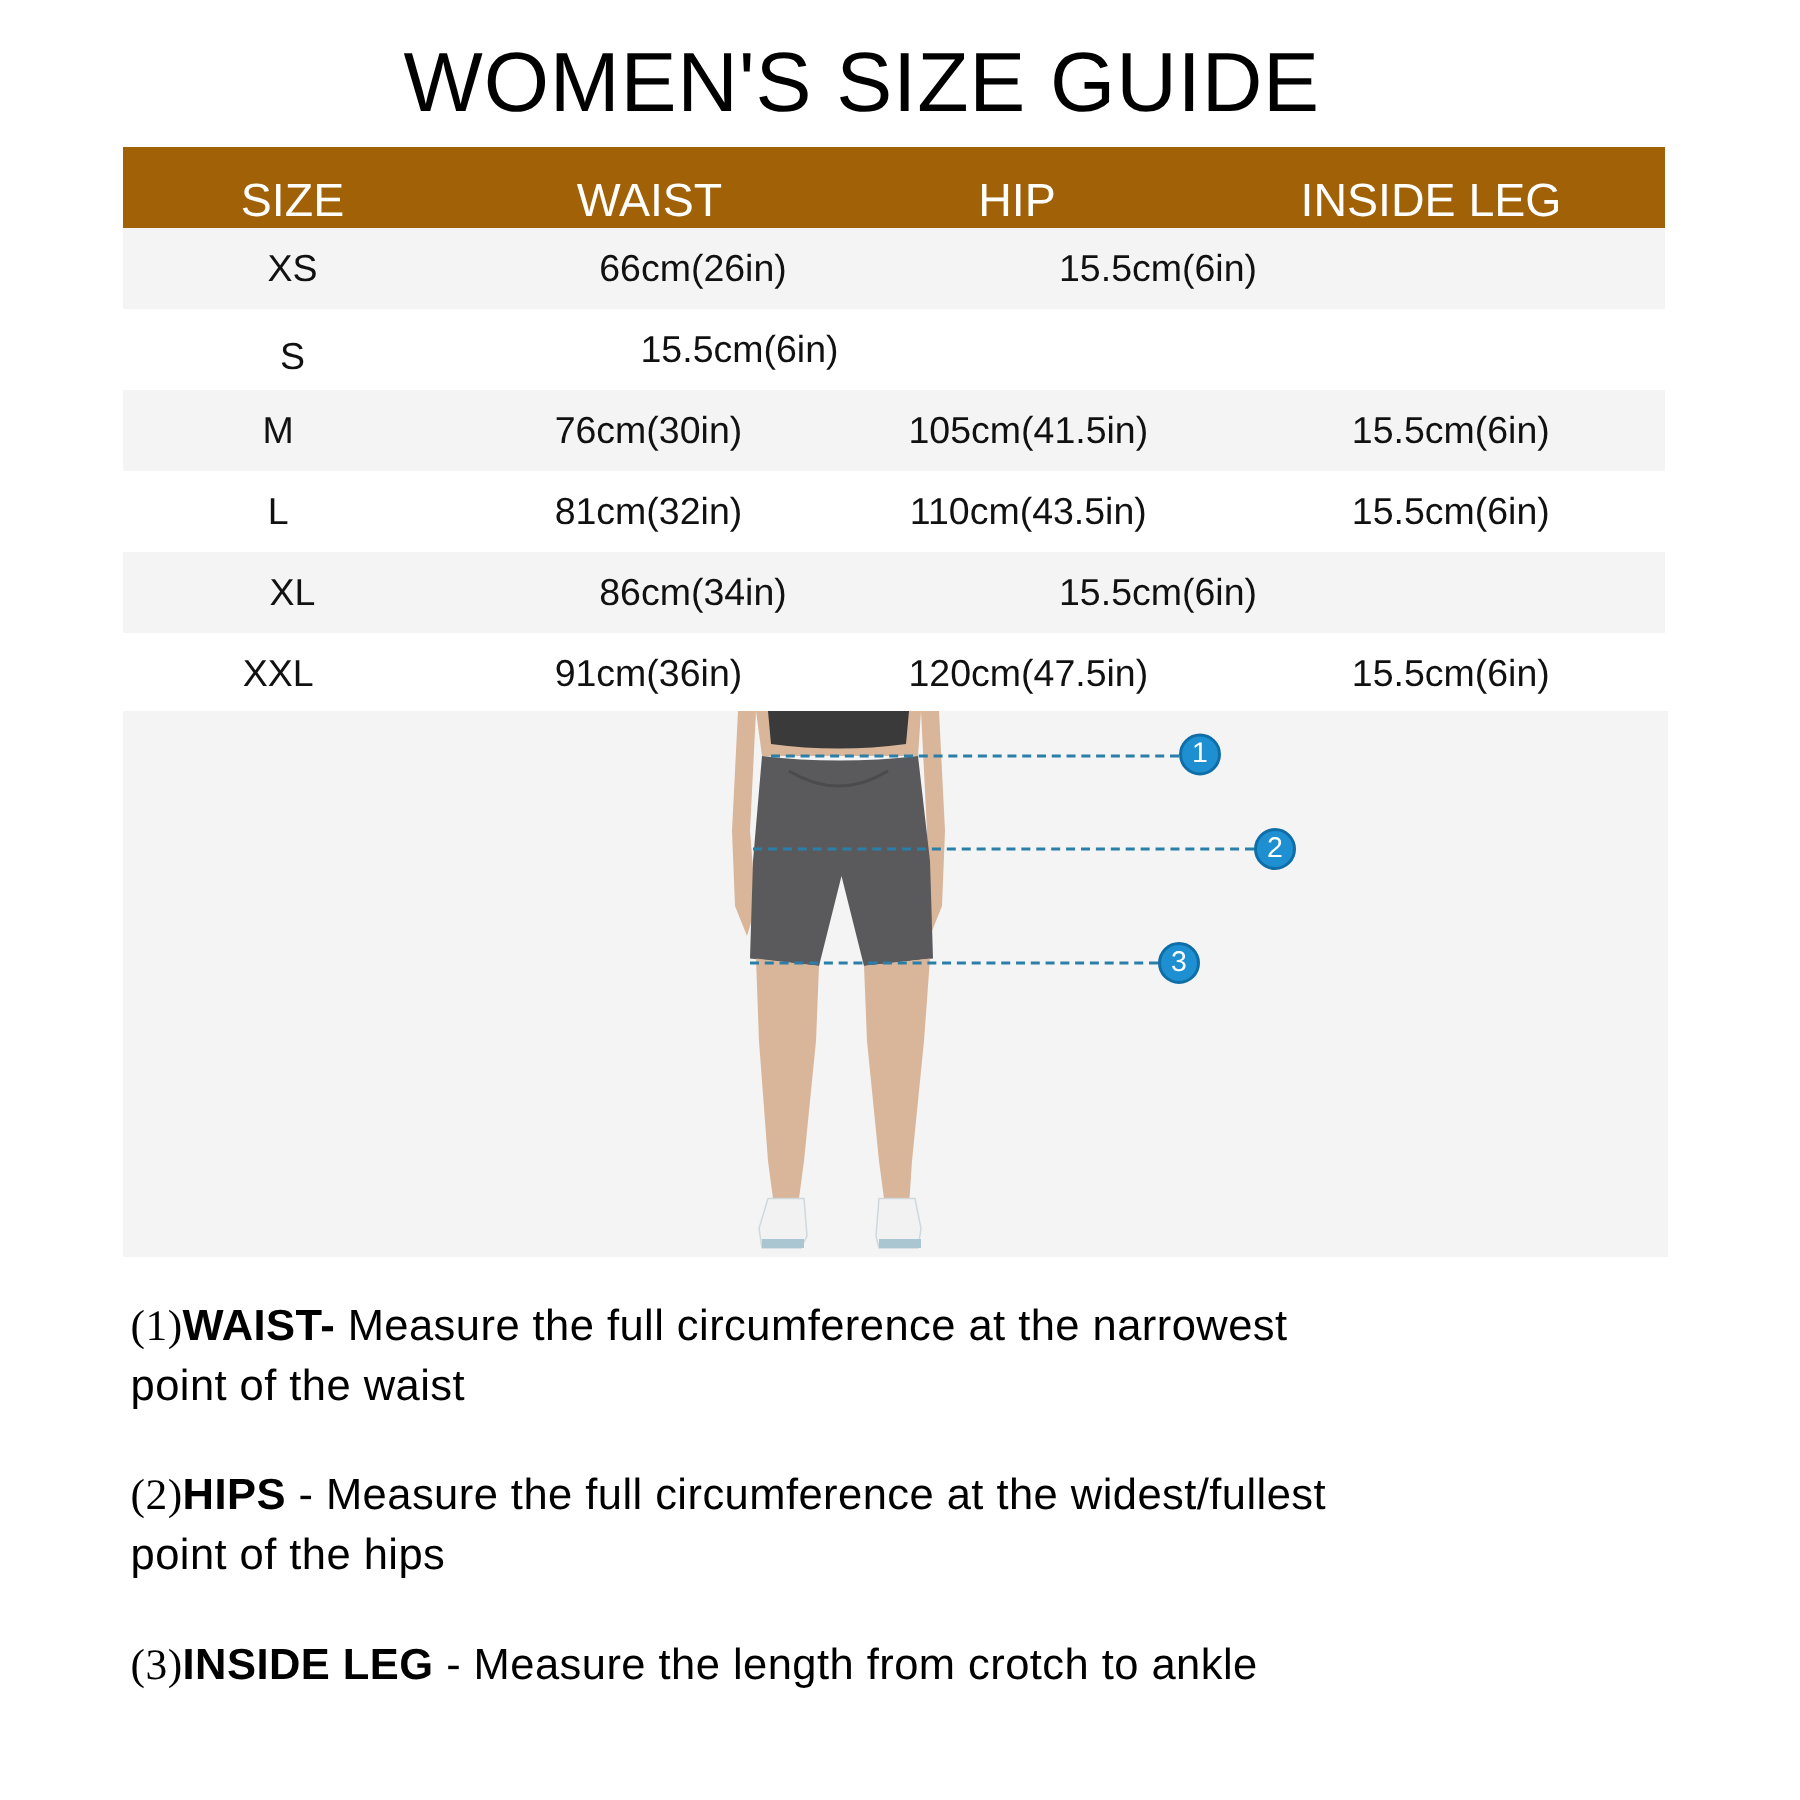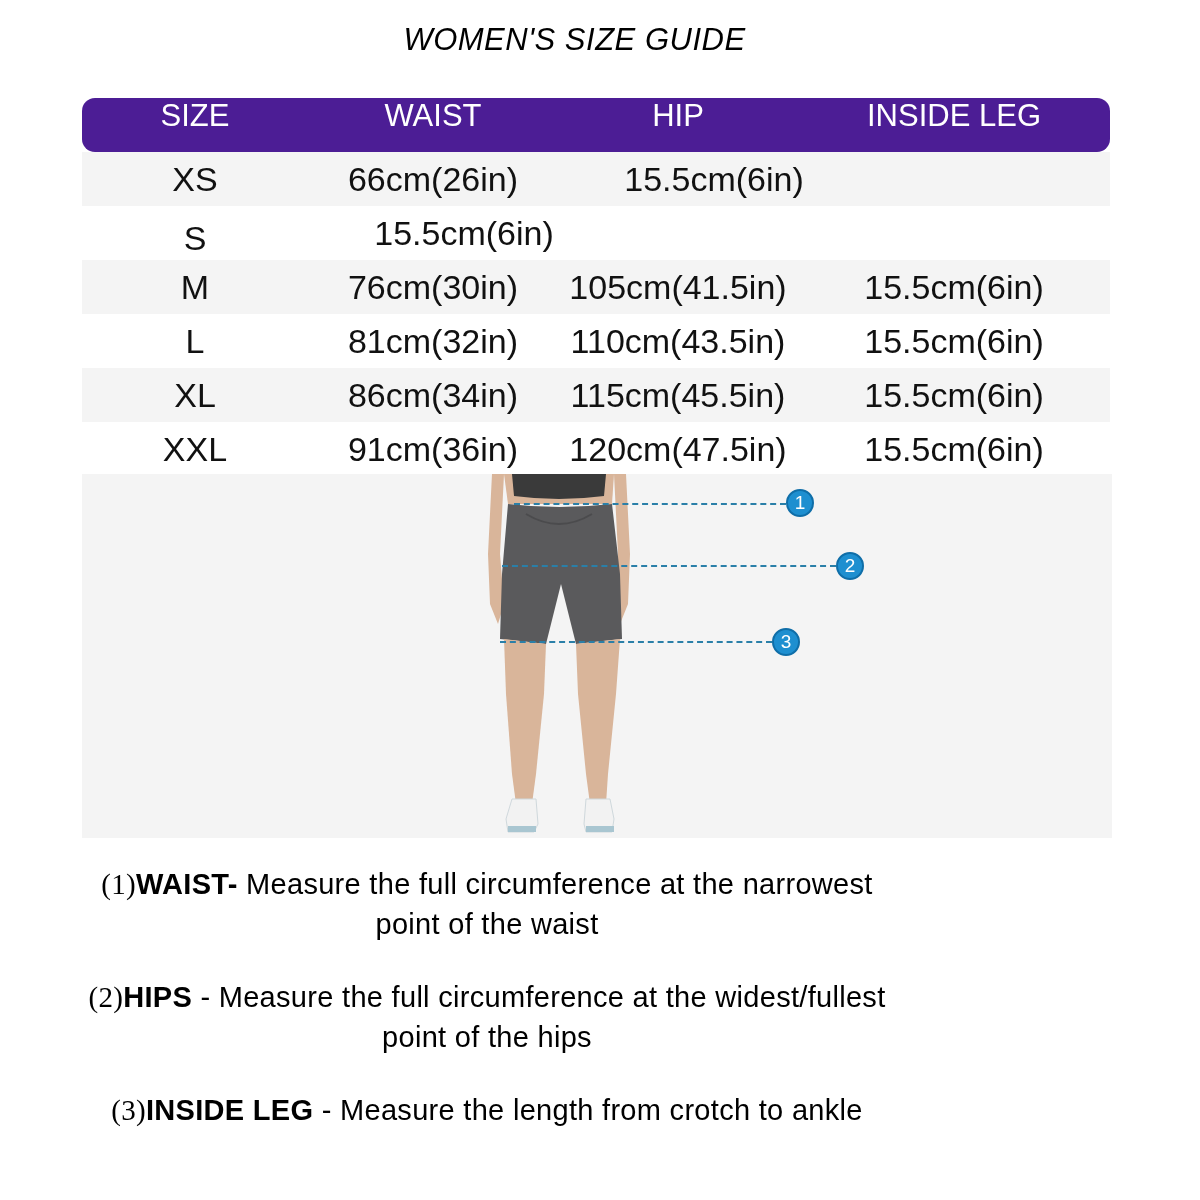--- a/index.html
+++ b/index.html
@@ -1,33 +1,32 @@
 <!DOCTYPE html>
 <html><head>
 <meta charset="utf-8">
 <style>
   * { box-sizing: border-box; margin: 0; padding: 0; }
   html, body { width: 1200px; height: 1200px; background: #ffffff; overflow: hidden; }
   body { font-family: "Liberation Sans", sans-serif; color: #000; position: relative; }
 
   .title {
     position: absolute; left: 0; top: 22px; width: 1149px; text-align: center;
-    font-size: 31px; font-weight: normal; letter-spacing: 0.5px; font-style: italic;
+    font-size: 56px; font-weight: normal; letter-spacing: 0.5px;
   }
 
   .table {
     position: absolute; left: 82px; top: 98px; width: 1028px;
   }
   .thead {
-    height: 54px; background: #4c1d95; color: #fff; display: flex; align-items: flex-start;
+    height: 54px; background: #a16207; color: #fff; display: flex; align-items: flex-end;
     font-size: 31px;
-    border-radius: 13px;
   }
   .row {
-    display: flex; align-items: center; font-size: 34px; color: #111;
+    display: flex; align-items: center; font-size: 25px; color: #111; gap: 29px;
   }
   .row.shade { background: #f4f4f4; }
   .cell { text-align: center; }
   .c0 { width: 226px; }
   .c1 { width: 250px; }
   .c2 { width: 240px; }
   .c3 { width: 312px; }
 
   .figure {
     position: absolute; left: 82px; top: 474px; width: 1030px; height: 364px;
@@ -39,21 +38,21 @@
     position: absolute; height: 0; border-top: 2px dashed #2a7fa8;
   }
   .marker {
     position: absolute; width: 28px; height: 28px; border-radius: 50%;
     background: #1e8fd0; border: 2px solid #0f6ea8; color: #fff;
     font-size: 19px; line-height: 24px; text-align: center;
     font-family: "Liberation Sans", sans-serif;
   }
 
   .notes { position: absolute; left: 87px; top: 864px; width: 800px; }
-  .note { font-size: 29px; line-height: 40px; margin-bottom: 33px; letter-spacing: 0.3px; text-align: center; }
+  .note { font-size: 29px; line-height: 40px; margin-bottom: 33px; letter-spacing: 0.3px; }
   .note .num { font-family: "Liberation Serif", serif; font-weight: normal; }
   .note .key { font-weight: bold; }
 </style>
 </head>
 <body>
 
 <div class="title">WOMEN'S SIZE GUIDE</div>
 
 <div class="table">
   <div class="thead">
@@ -80,21 +79,20 @@
   </div>
   <div class="row" style="height:54px">
     <div class="cell c0">L</div>
     <div class="cell c1">81cm(32in)</div>
     <div class="cell c2">110cm(43.5in)</div>
     <div class="cell c3">15.5cm(6in)</div>
   </div>
   <div class="row shade" style="height:54px">
     <div class="cell c0">XL</div>
     <div class="cell c1">86cm(34in)</div>
-    <div class="cell c2">115cm(45.5in)</div>
     <div class="cell c3">15.5cm(6in)</div>
   </div>
   <div class="row" style="height:54px">
     <div class="cell c0">XXL</div>
     <div class="cell c1">91cm(36in)</div>
     <div class="cell c2">120cm(47.5in)</div>
     <div class="cell c3">15.5cm(6in)</div>
   </div>
 </div>
 

